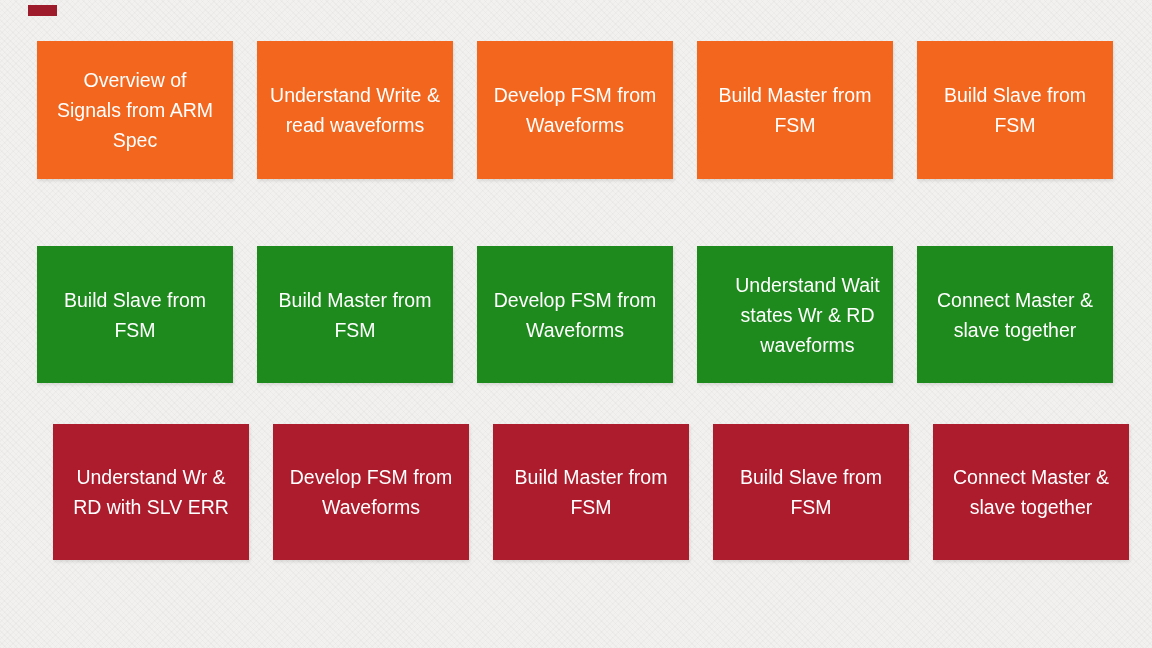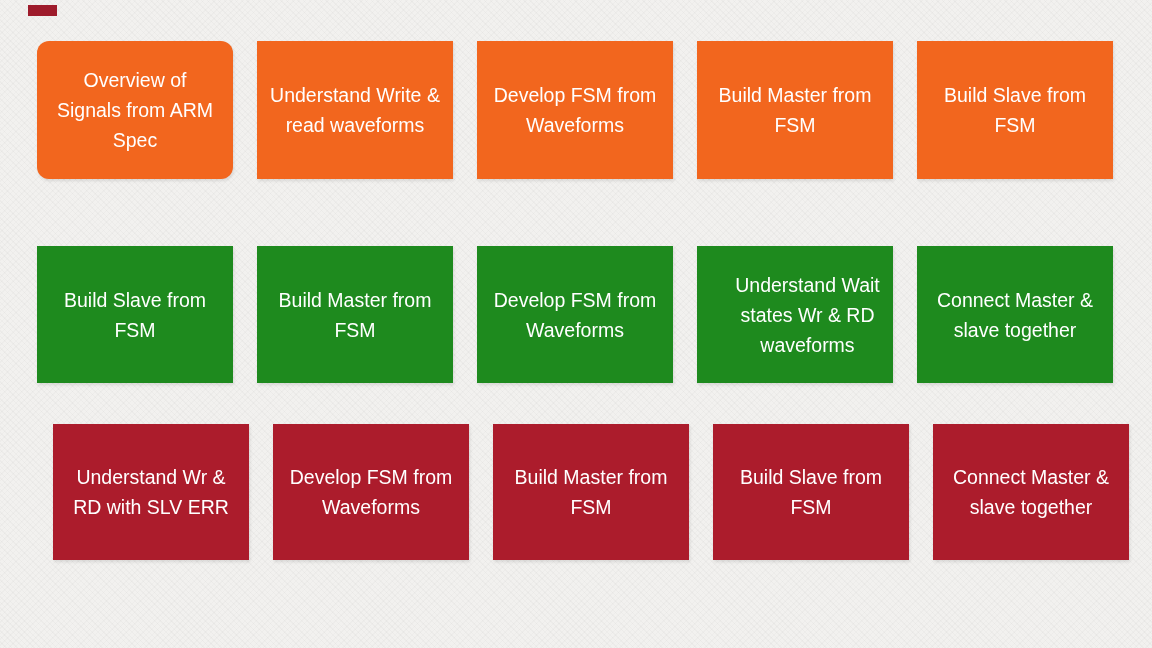--- a/index.html
+++ b/index.html
@@ -52,21 +52,21 @@
   }
 </style>
 </head>
 <body>
 
 <div class="canvas">
 
   <div class="corner-mark" style="background-color: rgb(158, 27, 43);"></div>
 
   <div class="row row-1">
-    <div class="card" style="background-color: rgb(242, 102, 30); border-radius: 12px;">
+    <div class="card" style="background-color: rgb(242, 102, 30);">
       <span class="card-label">Overview of
 Signals from ARM
 Spec</span>
     </div>
     <div class="card" style="background-color: rgb(242, 102, 30);">
       <span class="card-label">Understand Write &amp;
 read waveforms</span>
     </div>
     <div class="card" style="background-color: rgb(242, 102, 30);">
       <span class="card-label">Develop FSM from

